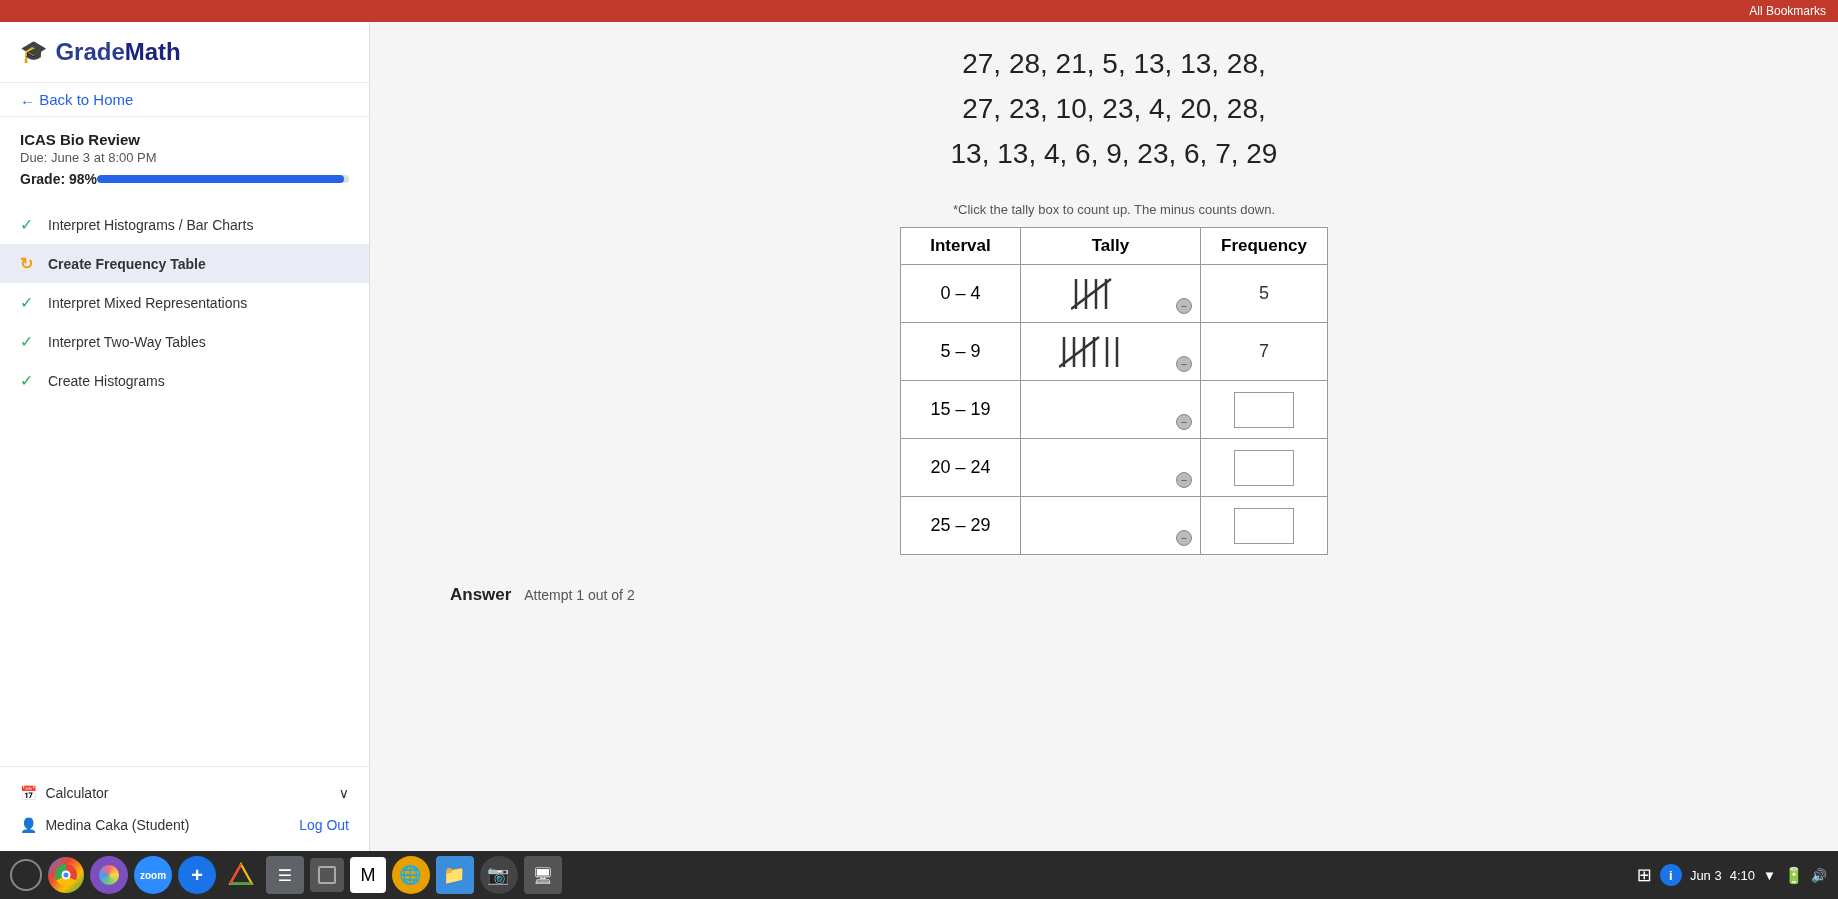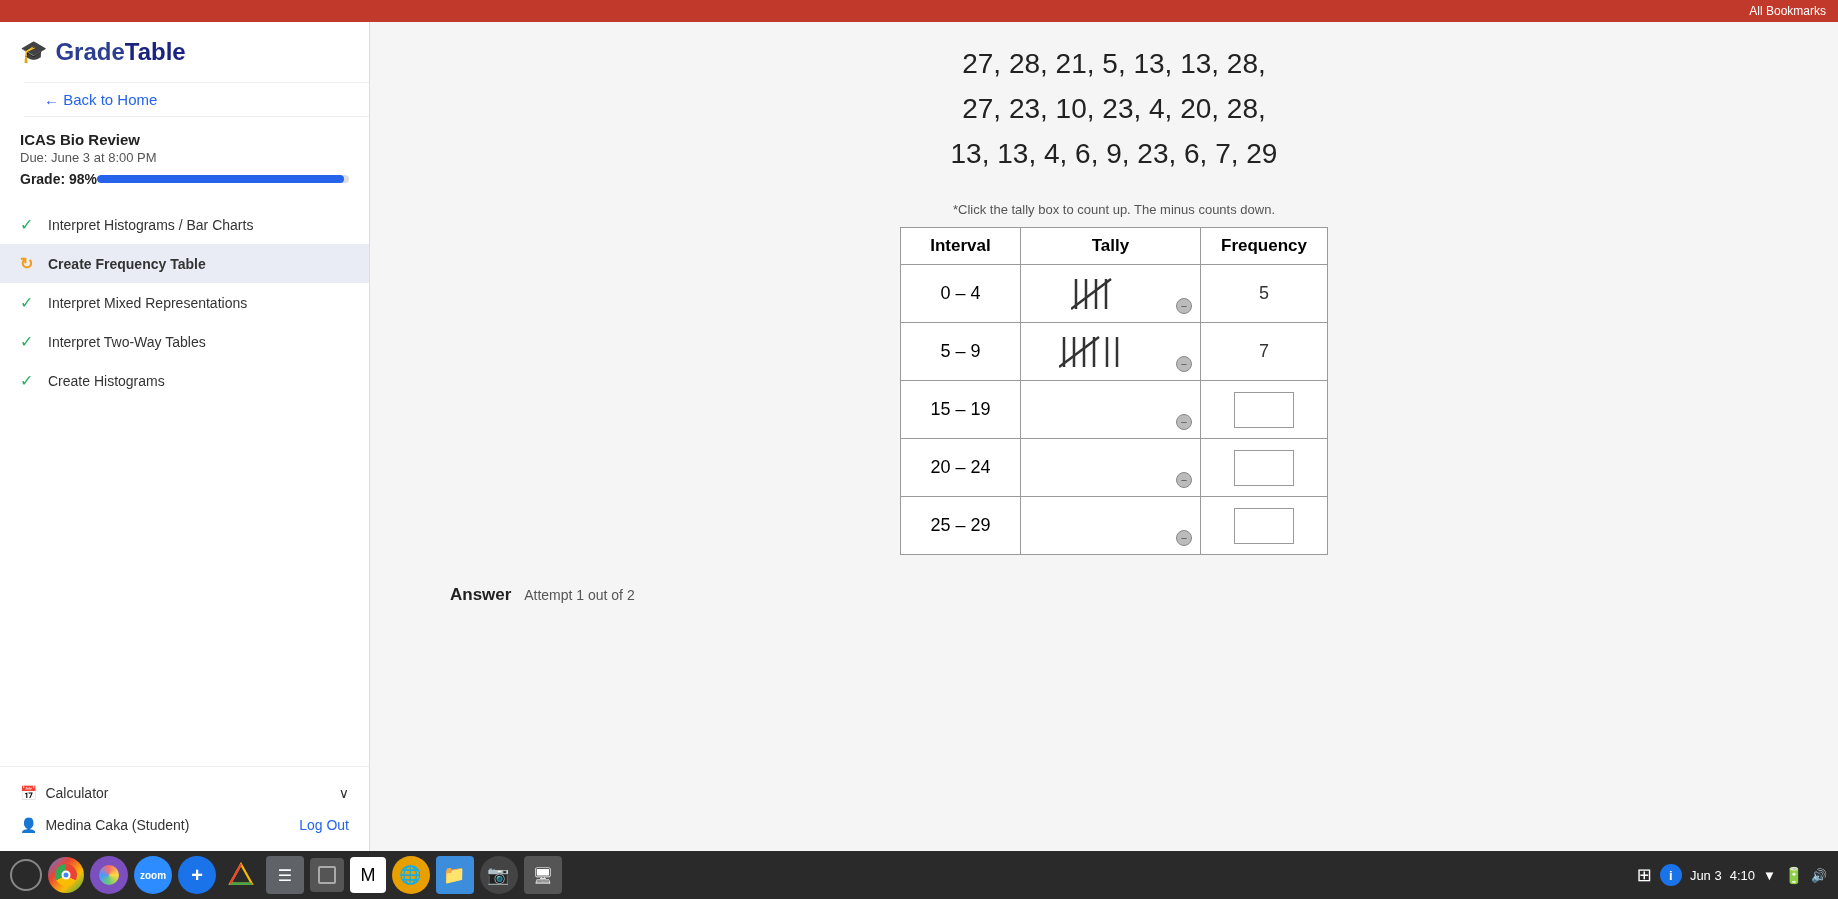--- a/index.html
+++ b/index.html
@@ -63,21 +63,20 @@
       color: #2c3e90;
     }
 
     .back-to-home {
       padding: 8px 20px;
       color: #2563eb;
       font-size: 15px;
       cursor: pointer;
       border-top: 1px solid #eee;
       border-bottom: 1px solid #eee;
-      margin-left: 24px;
     }
 
     .assignment-info {
       padding: 14px 20px 8px 20px;
     }
     .assignment-title {
       font-size: 15px;
       font-weight: bold;
       color: #222;
     }
@@ -344,21 +343,21 @@
 <div class="top-bar">
   <span class="top-bar-bookmarks">All Bookmarks</span>
 </div>
 
 <div class="main-layout">
 
   <div class="sidebar">
     <div class="logo-area">
       <span class="logo-icon">🎓</span>
       <span class="logo-text">
-        <span>Grade</span><span style="color:#1a237e;">Table</span>
+        <span>Grade</span><span style="color:#1a237e;">Math</span>
       </span>
     </div>
 
     <div class="back-to-home">← Back to Home</div>
 
     <div class="assignment-info">
       <div class="assignment-title">ICAS Bio Review</div>
       <div class="assignment-due">Due: June 3 at 8:00 PM</div>
       <div class="grade-row">
         <span class="grade-label">Grade: 98%</span>

